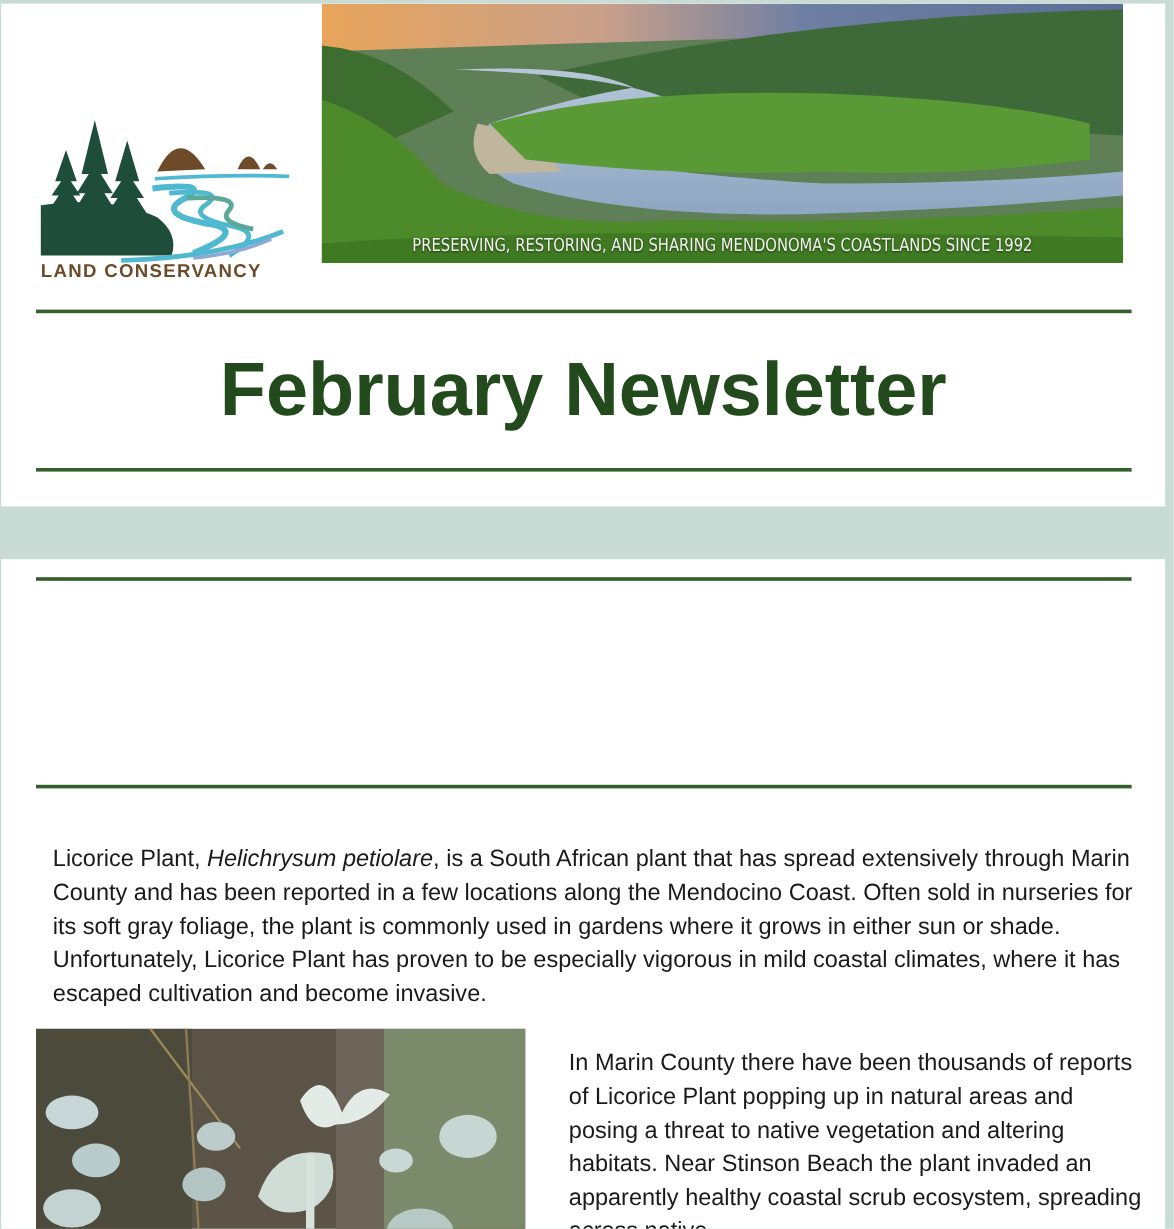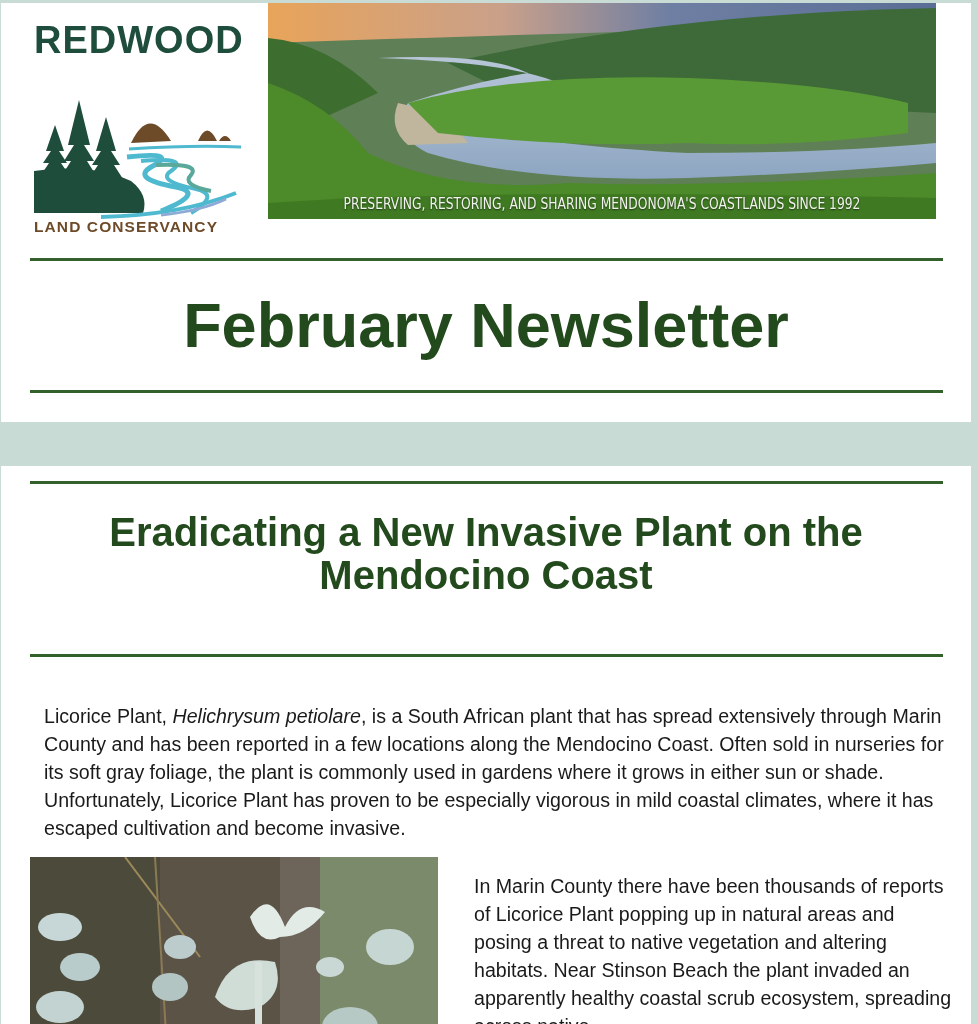--- a/index.html
+++ b/index.html
@@ -61,21 +61,20 @@
   .para1 { position: absolute; left: 29px; top: 222px; width: 915px; }
   .plant-photo { position: absolute; left: 29px; top: 391px; width: 408px; height: 240px; overflow: hidden; }
   .para2 { position: absolute; left: 459px; top: 392px; width: 480px; }
 </style>
 </head>
 <body>
 
 <div class="card" id="card-top">
 
   <div class="logo">
-    <div class="l1">REDWOOD</div>
     <svg class="art" width="215" height="125" viewBox="0 0 215 125">
 
       <path d="M100 48 Q118 10 140 46 Z" fill="#6d4a28"></path>
       <path d="M167 46 Q176 25 186 46 Z" fill="#6d4a28"></path>
       <path d="M188 46 Q194 36 200 46 Z" fill="#6d4a28"></path>
 
       <path d="M3 76 Q60 68 100 86 Q118 100 112 118 L3 118 Z" fill="#1e4d3b"></path>
 
       <path d="M22 82 L10 80 L18 68 L12 68 L20 56 L15 56 L24 30 L33 56 L28 56 L36 68 L30 68 L38 80 L26 82 Z" fill="#1e4d3b"></path>
       <path d="M46 84 L30 82 L40 66 L33 66 L43 50 L37 50 L48 5 L59 50 L53 50 L63 66 L56 66 L66 82 L50 84 Z" fill="#1e4d3b"></path>
@@ -118,21 +117,20 @@
     <div class="tagline">PRESERVING, RESTORING, AND SHARING MENDONOMA'S COASTLANDS SINCE 1992</div>
   </div>
 
   <div class="rule" style="top:255px;"></div>
   <h1 class="newsletter-title">February Newsletter</h1>
   <div class="rule" style="top:387px;"></div>
 </div>
 
 <div class="card" id="card-article">
   <div class="rule" style="top:15px;"></div>
-  <h2 class="article-title">Eradicating a New Invasive Plant on the Mendocino Coast</h2>
   <div class="rule" style="top:188px;"></div>
 
   <p class="body-text para1"><span>Licorice Plant, </span><em>Helichrysum petiolare</em><span>, is a South African plant that has spread extensively through Marin County and has been reported in a few locations along the Mendocino Coast. Often sold in nurseries for its soft gray foliage, the plant is commonly used in gardens where it grows in either sun or shade. Unfortunately, Licorice Plant has proven to be especially vigorous in mild coastal climates, where it has escaped cultivation and become invasive.</span></p>
 
   <div class="plant-photo">
     <svg width="408" height="240" viewBox="0 0 408 240">
       <rect width="408" height="240" fill="#5b5346"></rect>
       <rect x="0" y="0" width="130" height="240" fill="#4c4a3a"></rect>
       <rect x="250" y="0" width="40" height="240" fill="#6d645a"></rect>
       <rect x="290" y="0" width="118" height="240" fill="#7b8a6a"></rect>

